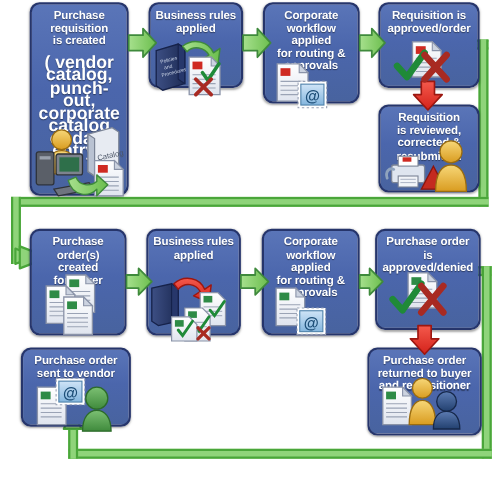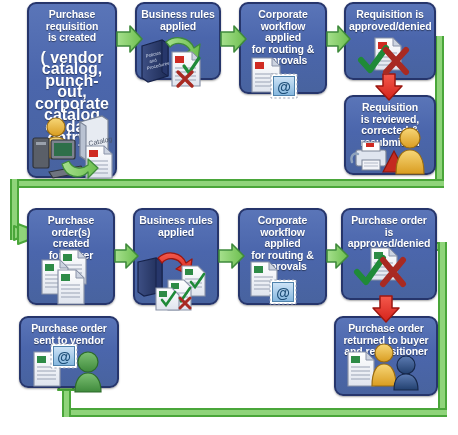--- a/index.html
+++ b/index.html
@@ -87,21 +87,21 @@
 
   <div class="box" style="left:239px;top:2px;width:88px;height:92px;">
     <span class="title">Corporate
 workflow applied
 for routing &amp;
 approvals</span>
   </div>
 
   <div class="box" style="left:344px;top:2px;width:92px;height:78px;">
     <span class="title">Requisition is
-approved/denied</span>
+approved/order</span>
   </div>
 
   <div class="box" style="left:344px;top:95px;width:92px;height:80px;">
     <span class="title">Requisition
 is reviewed,
 corrected &amp;
 resubmitted</span>
   </div>
 
   <div class="box" style="left:27px;top:208px;width:88px;height:97px;">

